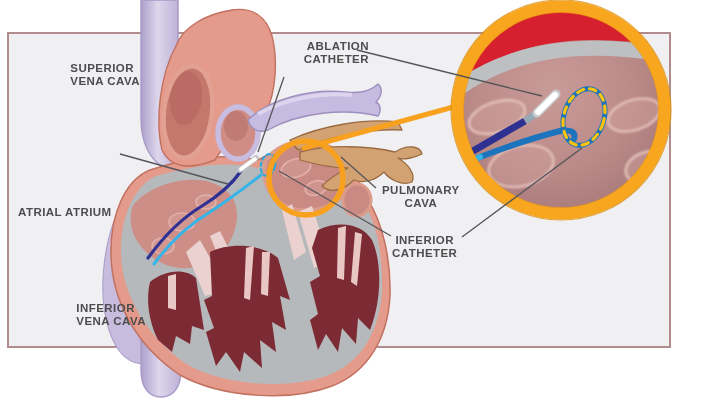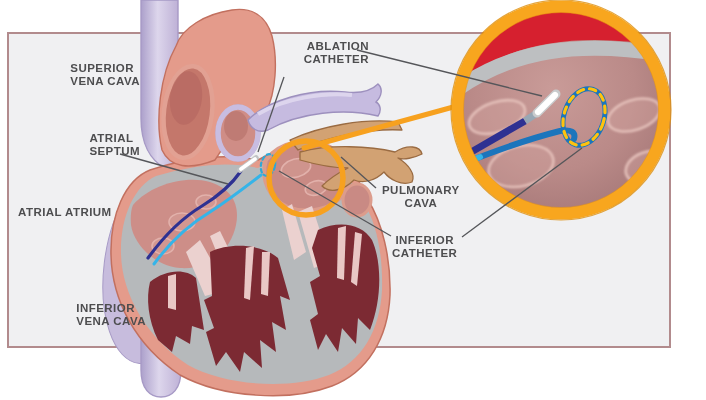--- a/index.html
+++ b/index.html
@@ -171,24 +171,20 @@
     <line x1="391" y1="236" x2="279" y2="171"></line>
     <line x1="462" y1="237" x2="582" y2="148"></line>
   </g>
 </svg>
 
   <div class="lbl r" style="right:566px;top:62px;">
     <div>SUPERIOR</div>
     <div>VENA CAVA</div>
   </div>
 
-  <div class="lbl r" style="right:566px;top:132px;">
-    <div>ATRIAL</div>
-    <div>SEPTUM</div>
-  </div>
 
   <div class="lbl l" style="left:18px;top:206px;">
     <div>ATRIAL ATRIUM</div>
   </div>
 
   <div class="lbl r" style="right:560px;top:302px;">
     <div>INFERIOR</div>
     <div>VENA CAVA</div>
   </div>
 

